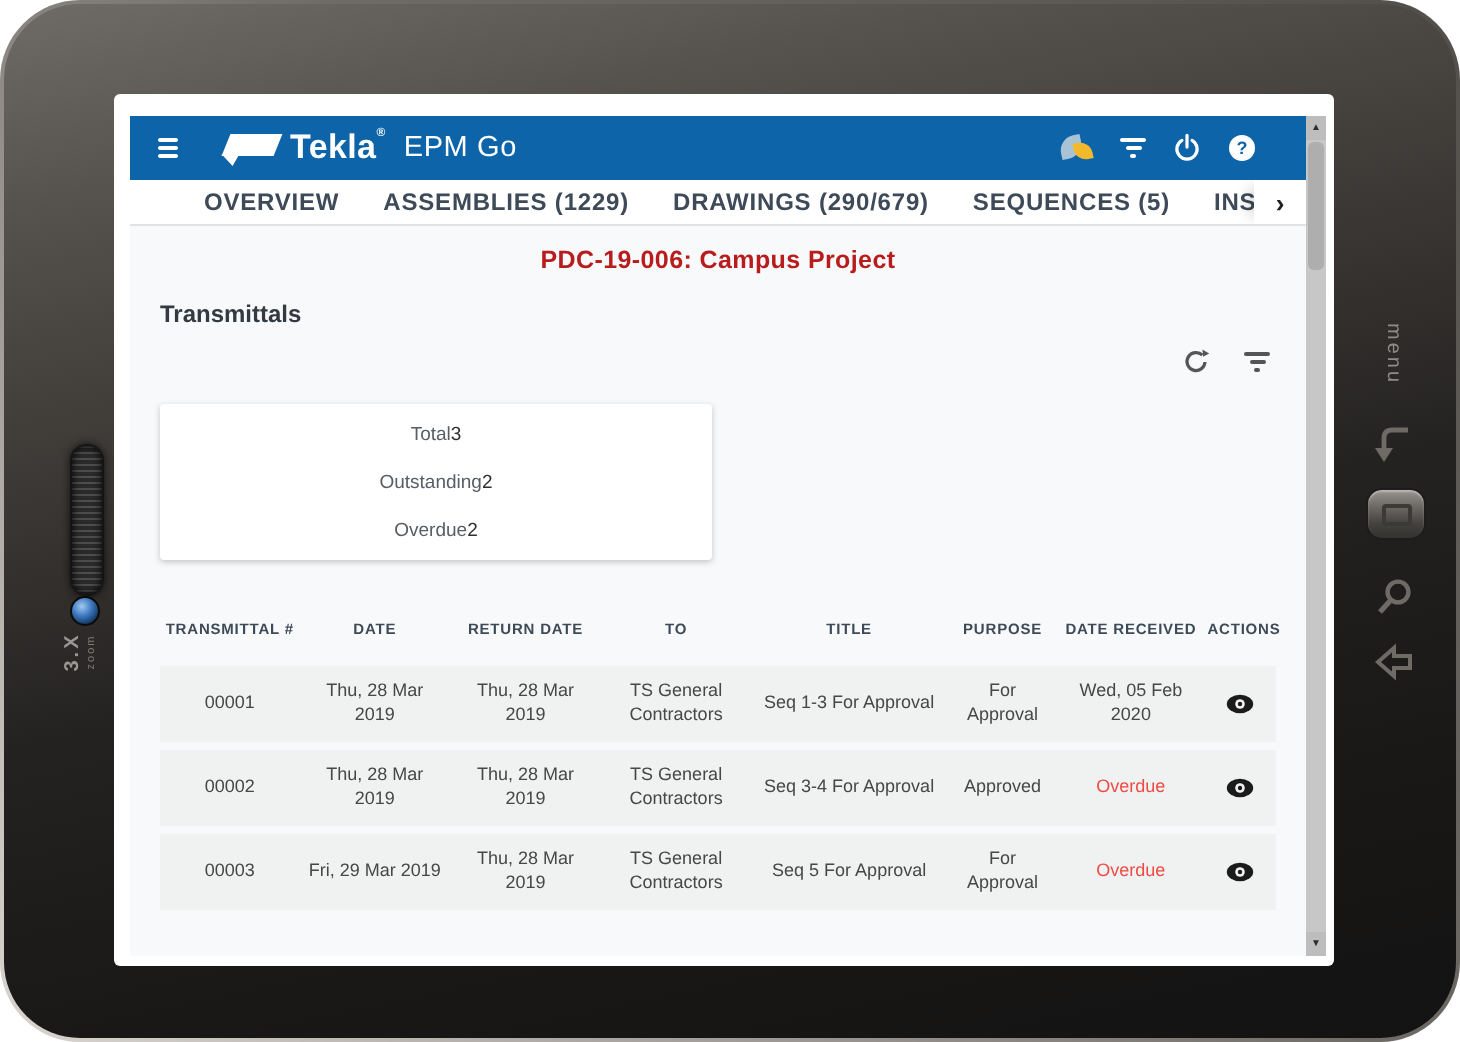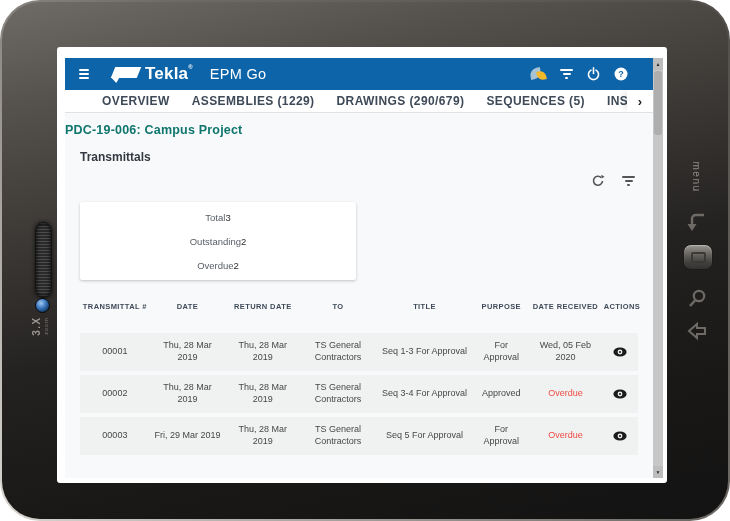--- a/index.html
+++ b/index.html
@@ -40,54 +40,54 @@
   
   .appbar{height:32px;background:#0d64a8;display:flex;align-items:center;position:relative;flex:none;}
   .hamburger{margin-left:14px;display:flex;flex-direction:column;gap:2px;cursor:pointer;}
   .hamburger span{display:block;width:10px;height:2px;background:#fff;border-radius:1px;}
   .tekla-logo{margin-left:20px;position:relative;width:32px;height:18px;}
   .tekla-logo .flag{position:absolute;left:4px;top:2px;width:26px;height:11px;background:#fff;transform:skewX(-22deg);}
   .tekla-logo .flap{position:absolute;left:0px;top:12px;width:0;height:0;
     border-left:9px solid transparent;border-top:6px solid #fff;transform:skewX(-30deg);}
   .brand{color:#fff;font-size:17px;font-weight:bold;letter-spacing:.2px;margin-left:4px;}
   .brand sup{font-size:6px;vertical-align:top;}
-  .appname{color:#fff;font-size:14.5px;margin-left:17px;letter-spacing:.3px;}
+  .appname{color:#fff;font-size:14.5px;margin-left:9px;letter-spacing:.3px;}
   .appbar-right{position:absolute;right:25px;top:0;height:100%;display:flex;align-items:center;gap:13px;}
   .trimble{position:relative;width:17px;height:14px;}
   .trimble .b{position:absolute;left:0;top:1px;width:11px;height:11px;background:#a9c3d6;border-radius:70% 0 70% 0;transform:rotate(-12deg);}
   .trimble .y{position:absolute;left:7px;top:4px;width:9px;height:9px;background:#f2b92d;border-radius:0 70% 0 70%;transform:rotate(-12deg);}
   .wifi{display:flex;flex-direction:column;align-items:center;gap:2px;}
   .wifi i{display:block;background:#fff;height:2px;border-radius:1px;}
   .wifi .b1{width:13px;}.wifi .b2{width:8px;}.wifi .b3{width:3px;}
 
   
   .tabbar{height:22px;background:#fff;border-bottom:1px solid #e2e2e2;display:flex;align-items:center;
     padding-left:26px;position:relative;overflow:hidden;flex:none;}
   .tab{font-size:12px;font-weight:bold;color:#3e4a58;letter-spacing:.4px;padding:0 11px;white-space:nowrap;cursor:pointer;}
   .tab-more{position:absolute;right:0;top:0;width:26px;height:100%;background:#fff;display:flex;align-items:center;
     justify-content:center;font-size:13px;font-weight:bold;color:#1f1f1f;box-shadow:-6px 0 8px -4px rgba(0,0,0,.18);cursor:pointer;}
 
   
   .content{flex:1;background:#f8f9fa;overflow:hidden;}
-  .project-title{margin-top:10px;font-size:12.5px;font-weight:bold;color:#0f766e;letter-spacing:.2px;}
+  .project-title{margin-top:10px;text-align:center;font-size:12.5px;font-weight:bold;color:#b91c1c;letter-spacing:.2px;}
   .section-title{margin:13px 0 0 15px;font-size:12px;font-weight:bold;color:#333a42;}
   .tools{display:flex;justify-content:flex-end;align-items:center;gap:17px;margin:9px 18px 0 0;height:16px;}
   .tool{cursor:pointer;display:flex;align-items:center;}
   .filter-lines{display:flex;flex-direction:column;align-items:center;gap:2.5px;}
   .filter-lines i{display:block;background:#555;height:1.8px;border-radius:1px;}
   .filter-lines .f1{width:13px;}.filter-lines .f2{width:8px;}.filter-lines .f3{width:3px;}
 
   .summary-card{margin:13px 0 0 15px;width:252px;background:#fff;border-radius:2px;
     box-shadow:0 1px 3px rgba(0,0,0,.22);padding:3px 12px;}
   .summary-row{display:flex;justify-content:center;align-items:center;height:24px;}
   .summary-row .lbl{font-size:9.5px;color:#565e66;}
   .summary-row .val{font-size:9.5px;color:#2f2f2f;}
 
   
-  .t-header{display:flex;align-items:flex-start;margin:22px 15px 5px;min-height:26px;}
+  .t-header{display:flex;align-items:center;margin:22px 15px 5px;min-height:26px;}
   .t-col{text-align:center;font-size:7.5px;font-weight:bold;color:#3e4a58;letter-spacing:.4px;line-height:1.35;padding:0 2px;box-sizing:border-box;}
   .t-row{display:flex;align-items:center;height:38px;background:#f0f1f1;margin:0 15px 4px;}
   .cell{text-align:center;font-size:9px;color:#474747;line-height:1.3;padding:0 3px;box-sizing:border-box;}
   .w1{width:12.5%}.w2{width:13.5%}.w3{width:13.5%}.w4{width:13.5%}.w5{width:17.5%}.w6{width:10%}.w7{width:13%}.w8{width:6.5%}
   .overdue{color:#ef4b45;}
   .eye-btn{background:none;border:none;padding:0;margin:0 auto;display:flex;align-items:center;justify-content:center;cursor:pointer;width:100%;}
 
   
   .scrollbar{width:10px;height:420px;background:#c7c7c7;position:relative;flex:none;}
   .sb-arrow{position:absolute;left:0;width:10px;height:12px;background:#bdbdbd;color:#2d2d2d;font-size:5px;

